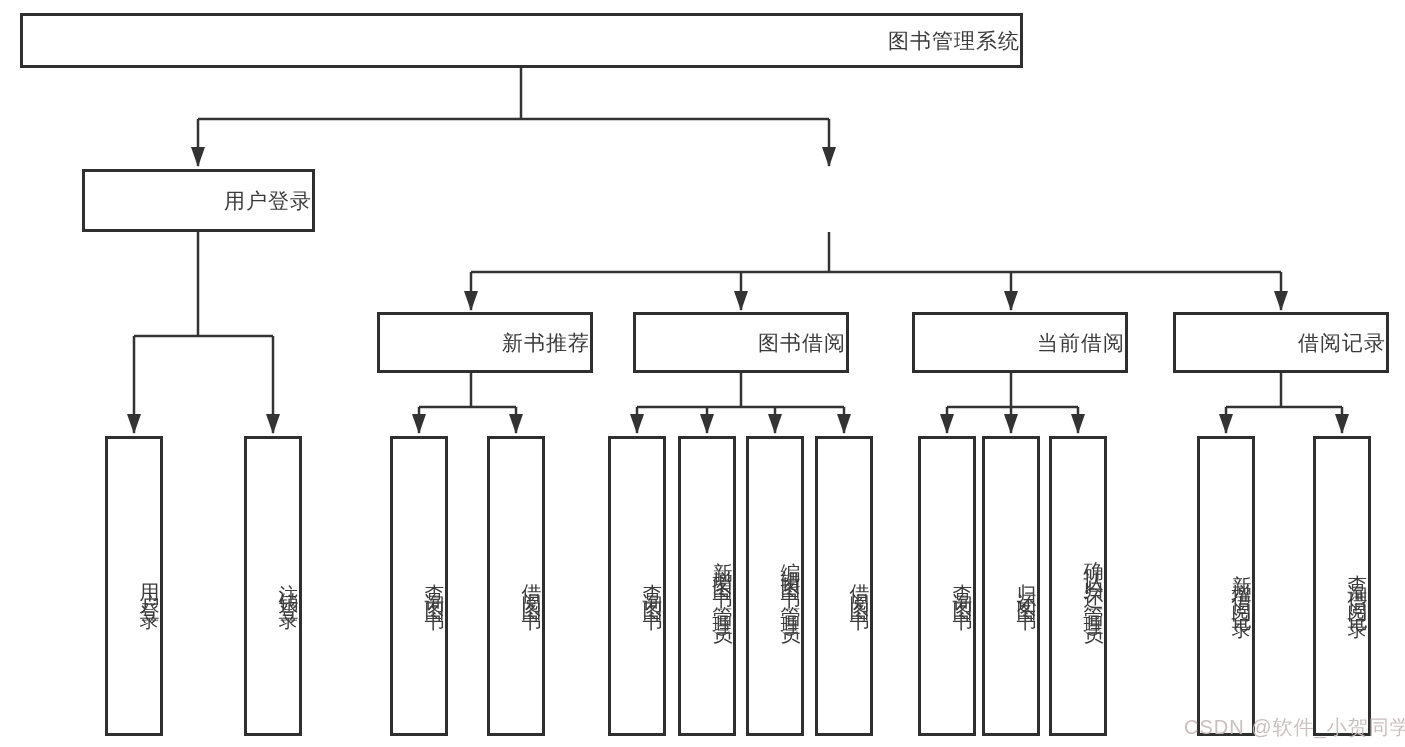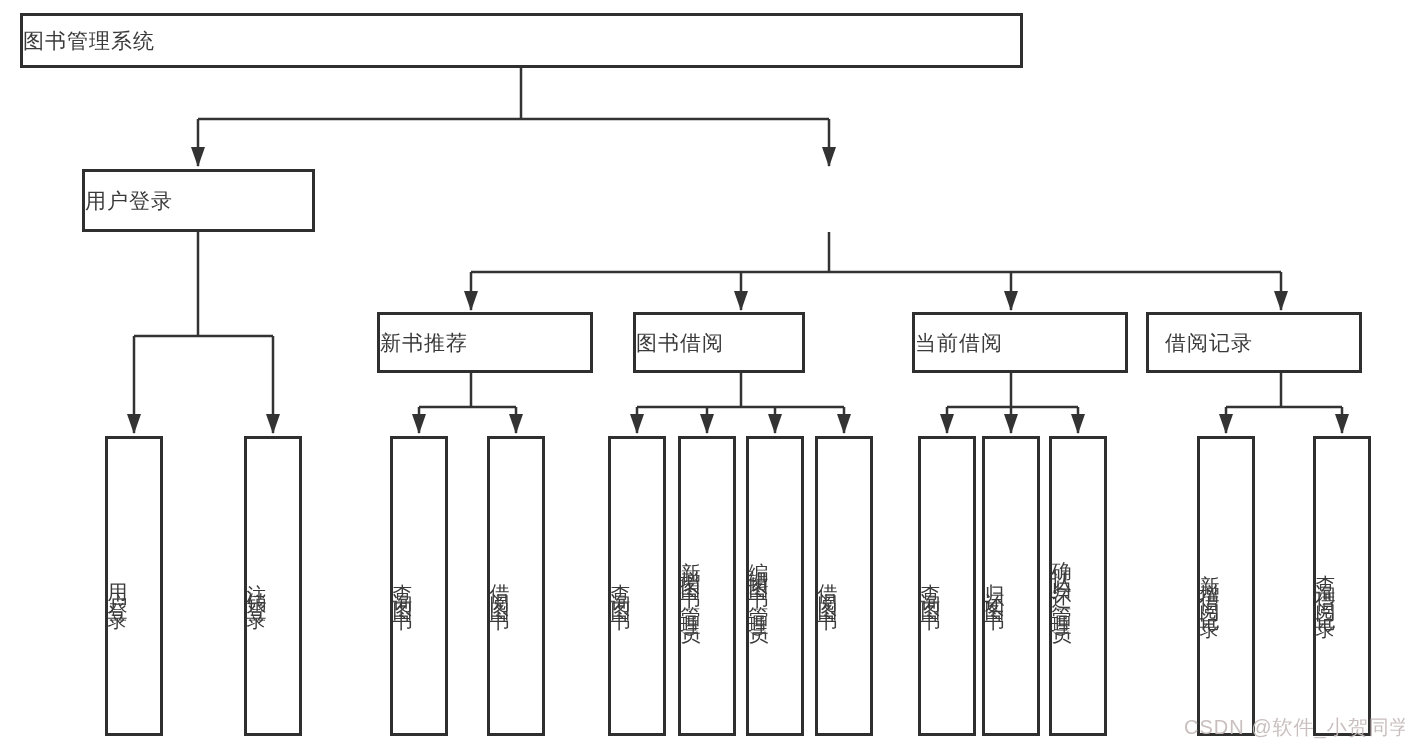--- a/index.html
+++ b/index.html
@@ -18,21 +18,21 @@
     width: 1405px; height: 747px;
   }
   .box {
     position: absolute;
     box-sizing: border-box;
     background: #ffffff;
     border: 3px solid #2f2f2f;
     color: #3a3a3a;
     display: flex;
     align-items: center;
-    justify-content: flex-start;
+    justify-content: flex-end;
     text-align: center;
   }
   .hbox { font-size: 21px; letter-spacing: 1px; }
   .root-box { font-size: 21px; }
   .vbox {
     width: 58px;
     height: 300px;
     top: 436px;
     font-size: 20px;
   }
@@ -114,27 +114,27 @@
     <span>图书管理系统</span>
   </div>
 
   <div class="box hbox" style="left:82px; top:169px; width:233px; height:63px;">
     <span>用户登录</span>
   </div>
 
   <div class="box hbox" style="left:377px; top:312px; width:216px; height:61px;">
     <span>新书推荐</span>
   </div>
-  <div class="box hbox" style="left:633px; top:312px; width:172px; height:61px;">
+  <div class="box hbox" style="left:633px; top:312px; width:216px; height:61px;">
     <span>图书借阅</span>
   </div>
   <div class="box hbox" style="left:912px; top:312px; width:216px; height:61px;">
     <span>当前借阅</span>
   </div>
-  <div class="box hbox" style="left:1146px; top:312px; width:216px; height:61px;padding-left:16px;">
+  <div class="box hbox" style="left:1173px; top:312px; width:216px; height:61px;padding-left:16px;">
     <span>借阅记录</span>
   </div>
 
   <div class="box vbox" style="left:105px;">
     <span class="vtext">用户登录</span>
   </div>
   <div class="box vbox" style="left:244px;">
     <span class="vtext">注销登录</span>
   </div>
 

